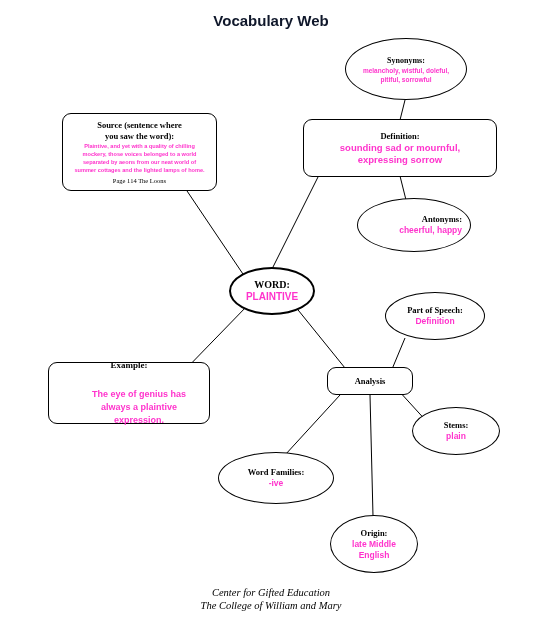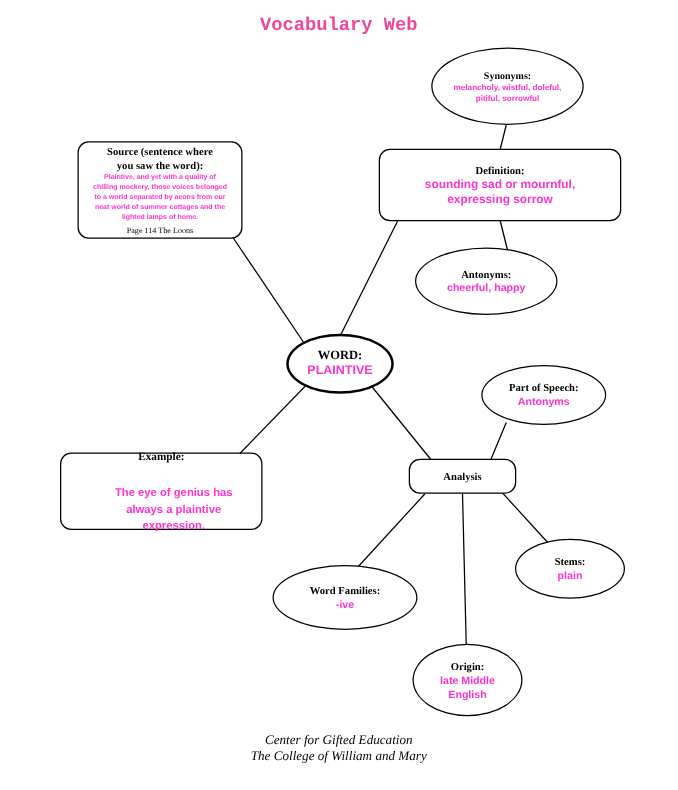--- a/index.html
+++ b/index.html
@@ -26,24 +26,24 @@
     width: 542px;
     height: 632px;
     pointer-events: none;
   }
   .title {
     position: absolute;
     left: 0;
     top: 12px;
     width: 542px;
     text-align: center;
-    font-family: Liberation Mono, monospace;
+    font-family: Liberation Sans, sans-serif;
     font-weight: bold;
     font-size: 15px;
-    color: #ec4899;
+    color: #0f172a;
   }
   .footer {
     position: absolute;
     left: 0;
     top: 586px;
     width: 542px;
     text-align: center;
     font-family: "Liberation Serif", serif;
     font-style: italic;
     font-size: 10.5px;
@@ -137,52 +137,52 @@
     <line x1="370" y1="395" x2="373" y2="516" stroke="#000" stroke-width="1"></line>
 
     <line x1="340" y1="395" x2="285" y2="455" stroke="#000" stroke-width="1"></line>
   </svg>
 
   <div class="node" id="word-node" style="left:229px; top:267px; width:86px; height:48px;">
     <div class="lbl">WORD:</div>
     <div class="val">PLAINTIVE</div>
   </div>
 
-  <div class="node rounded" style="left:62px; top:113px; width:132px; height:78px; padding:4px 4px;">
+  <div class="node rounded" style="left:62px; top:113px; width:155px; height:78px; padding:4px 4px;">
     <div class="lbl">Source (sentence where</div>
     <div class="lbl">you saw the word):</div>
     <div class="src-body">Plaintive, and yet with a quality of chilling mockery, those voices belonged to a world separated by aeons from our neat world of summer cottages and the lighted lamps of home.</div>
     <div class="src-page">Page 114 The Loons</div>
   </div>
 
   <div class="node rounded" style="left:303px; top:119px; width:194px; height:58px; padding:4px 25px;">
     <div class="lbl">Definition:</div>
     <div class="val def-val">sounding sad or mournful, expressing sorrow</div>
   </div>
 
   <div class="node ellipse" style="left:345px; top:38px; width:122px; height:62px; padding:0 10px;">
     <div class="lbl syn-lbl">Synonyms:</div>
     <div class="val syn-val">melancholy, wistful, doleful, pitiful, sorrowful</div>
   </div>
 
-  <div class="node ellipse" style="left:332px; top:198px; width:114px; height:54px; padding:0 8px;">
+  <div class="node ellipse" style="left:357px; top:198px; width:114px; height:54px; padding:0 8px;align-items:flex-end;">
     <div class="lbl">Antonyms:</div>
     <div class="val">cheerful, happy</div>
   </div>
 
   <div class="node ellipse" style="left:385px; top:292px; width:100px; height:48px; padding:0 6px;">
     <div class="lbl">Part of Speech:</div>
-    <div class="val">Antonyms</div>
+    <div class="val">Definition</div>
   </div>
 
   <div class="node rounded" style="left:327px; top:367px; width:86px; height:28px;text-align:right;">
     <div class="lbl">Analysis</div>
   </div>
 
-  <div class="node ellipse" style="left:412px; top:431px; width:88px; height:48px; padding:0 6px;">
+  <div class="node ellipse" style="left:412px; top:407px; width:88px; height:48px; padding:0 6px;">
     <div class="lbl">Stems:</div>
     <div class="val">plain</div>
   </div>
 
   <div class="node ellipse" style="left:330px; top:515px; width:88px; height:58px; padding:0 6px;">
     <div class="lbl">Origin:</div>
     <div class="val">late Middle English</div>
   </div>
 
   <div class="node ellipse" style="left:218px; top:452px; width:116px; height:52px; padding:0 6px;">

